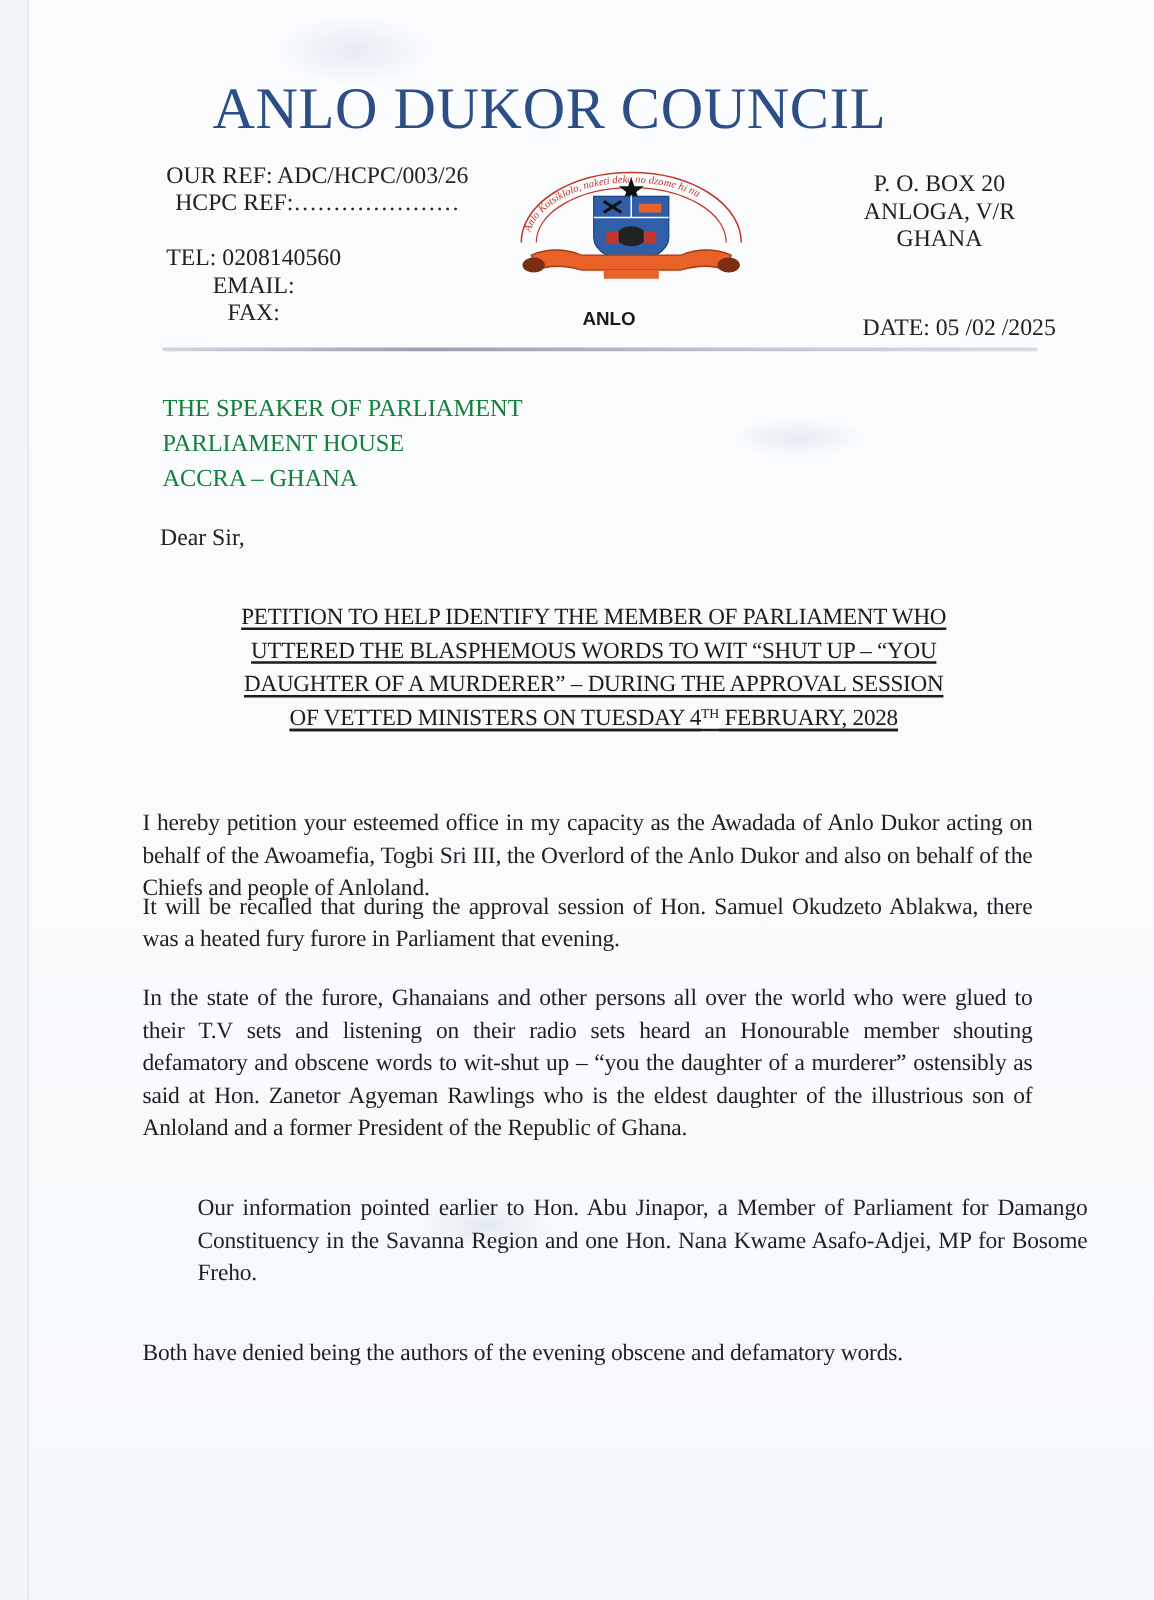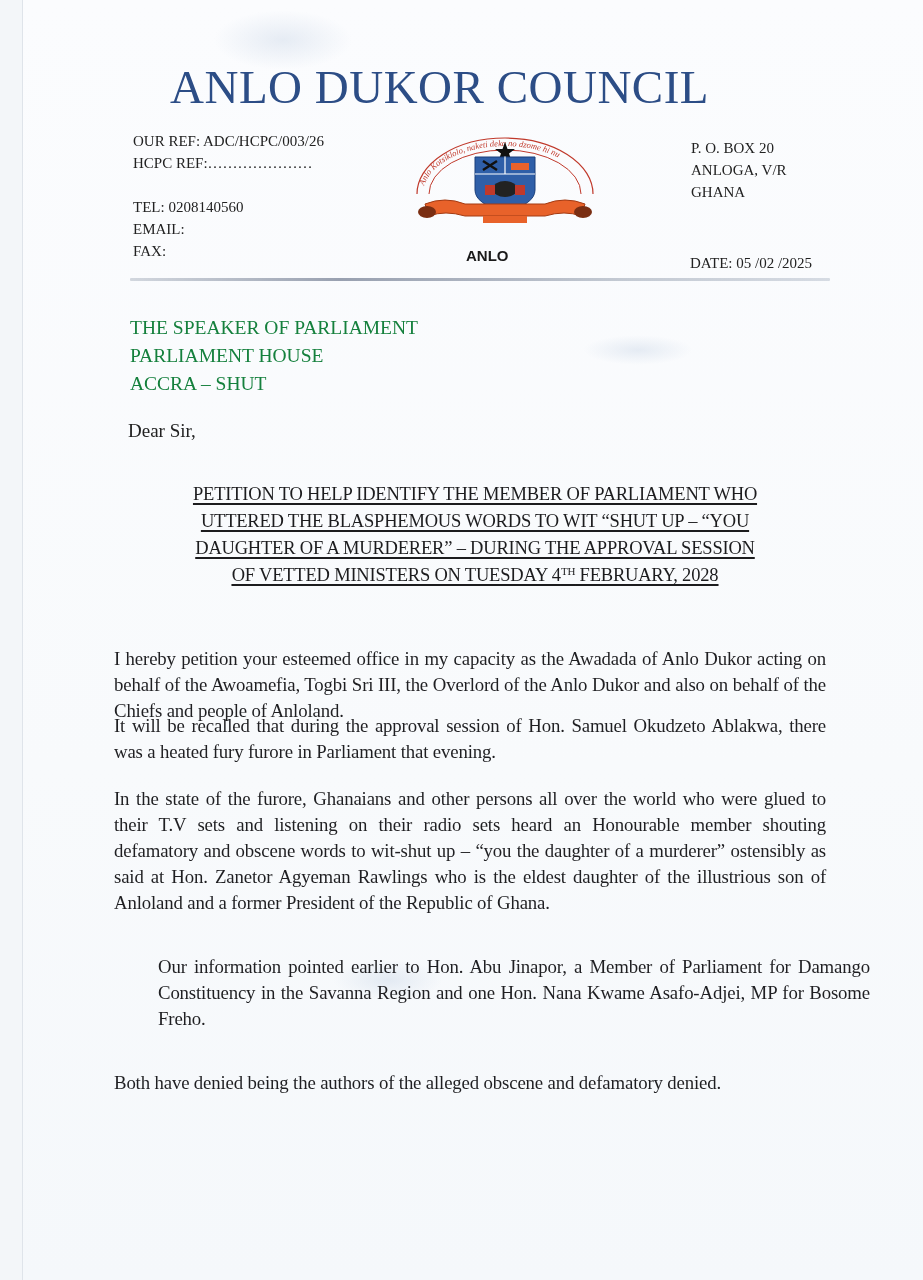--- a/index.html
+++ b/index.html
@@ -17,21 +17,21 @@
     }
     .smudge {
       position: absolute; border-radius: 50%;
       background: radial-gradient(ellipse at center, rgba(190,205,225,0.35), rgba(190,205,225,0) 70%);
     }
     .title {
       position: absolute; left: 170px; top: 60px; width: 640px;
       font-size: 47px; letter-spacing: 0.5px;
       color: #2c4d86; white-space: nowrap;
     }
-    .hdr { position: absolute; font-size: 15px; line-height: 22px; color: #222; }
+    .hdr { position: absolute; font-size: 19px; line-height: 22px; color: #222; text-align: center; }
     .hdr div { white-space: nowrap; }
     .crest {
       position: absolute; left: 405px; top: 132px; width: 200px; height: 95px;
     }
     .anlo-label {
       position: absolute; left: 466px; top: 247px;
       font-family: "Liberation Sans", sans-serif; font-weight: bold; font-size: 15px; color: #1a1a1a;
     }
     .rule {
       position: absolute; left: 130px; top: 278px; width: 700px; height: 3px;
@@ -107,29 +107,29 @@
   <div>ANLOGA, V/R</div>
   <div>GHANA</div>
 </div>
 <div class="hdr" style="left:690px;top:252px;">DATE: 05 /02 /2025</div>
 
 <div class="rule"></div>
 
 <div class="recipient">
   <div>THE SPEAKER OF PARLIAMENT</div>
   <div>PARLIAMENT HOUSE</div>
-  <div>ACCRA – SHUT</div>
+  <div>ACCRA – GHANA</div>
 </div>
 
 <div class="salutation">Dear Sir,</div>
 
 <div class="subject">
   <div><span>PETITION TO HELP IDENTIFY THE MEMBER OF PARLIAMENT WHO</span></div>
   <div><span>UTTERED THE BLASPHEMOUS WORDS TO WIT “SHUT UP – “YOU</span></div>
   <div><span>DAUGHTER OF A MURDERER” – DURING THE APPROVAL SESSION</span></div>
   <div><span><span>OF VETTED MINISTERS ON TUESDAY 4</span><sup>TH</sup><span> FEBRUARY, 2028</span></span></div>
 </div>
 
 <div class="para" style="top:646px;">I hereby petition your esteemed office in my capacity as the Awadada of Anlo Dukor acting on behalf of the Awoamefia, Togbi Sri III, the Overlord of the Anlo Dukor and also on behalf of the Chiefs and people of Anloland.</div>
 <div class="para" style="top:713px;">It will be recalled that during the approval session of Hon. Samuel Okudzeto Ablakwa, there was a heated fury furore in Parliament that evening.</div>
 <div class="para" style="top:786px;">In the state of the furore, Ghanaians and other persons all over the world who were glued to their T.V sets and listening on their radio sets heard an Honourable member shouting defamatory and obscene words to wit-shut up – “you the daughter of a murderer” ostensibly as said at Hon. Zanetor Agyeman Rawlings who is the eldest daughter of the illustrious son of Anloland and a former President of the Republic of Ghana.</div>
 <div class="para" style="top:954px;margin-left:44px;">Our information pointed earlier to Hon. Abu Jinapor, a Member of Parliament for Damango Constituency in the Savanna Region and one Hon. Nana Kwame Asafo-Adjei, MP for Bosome Freho.</div>
-<div class="para" style="top:1070px;">Both have denied being the authors of the alleged obscene and defamatory denied.</div>
+<div class="para" style="top:1070px;">Both have denied being the authors of the evening obscene and defamatory words.</div>
 
 </body></html>

